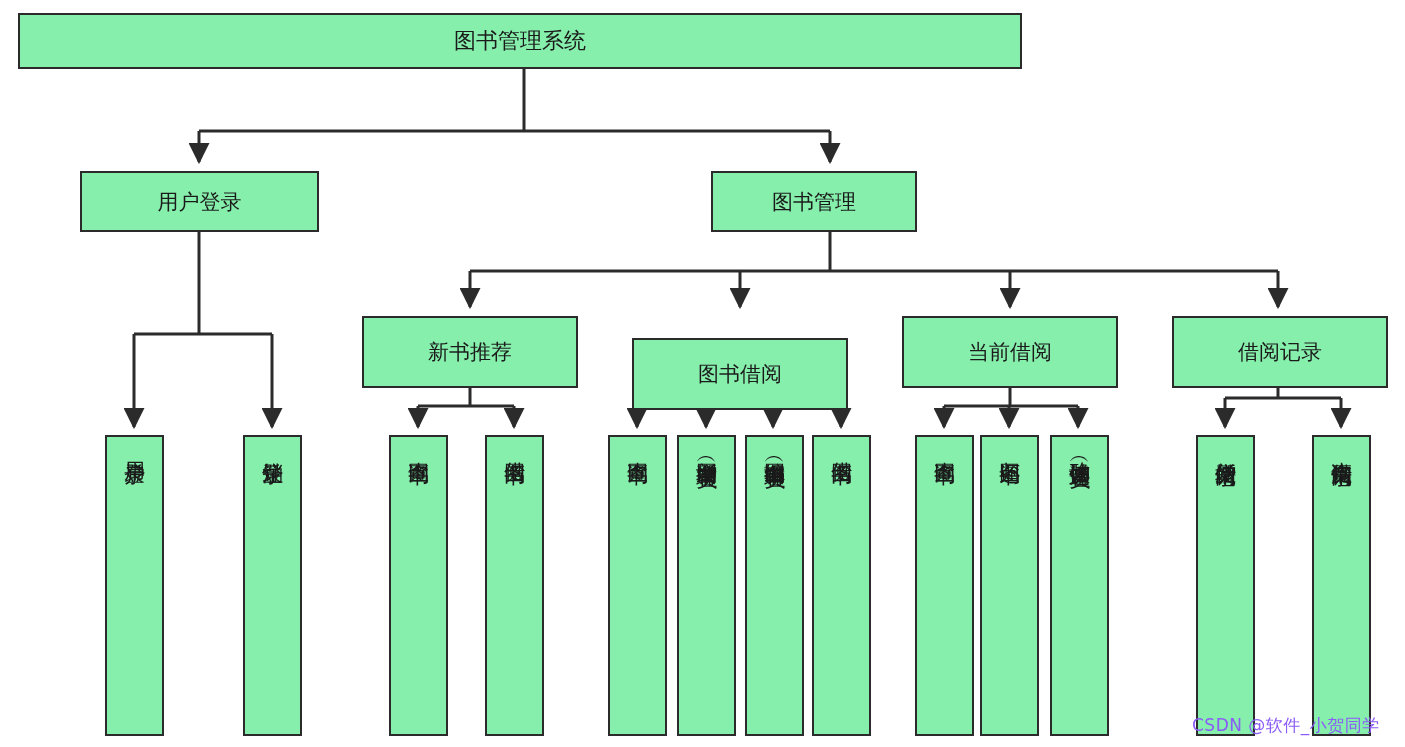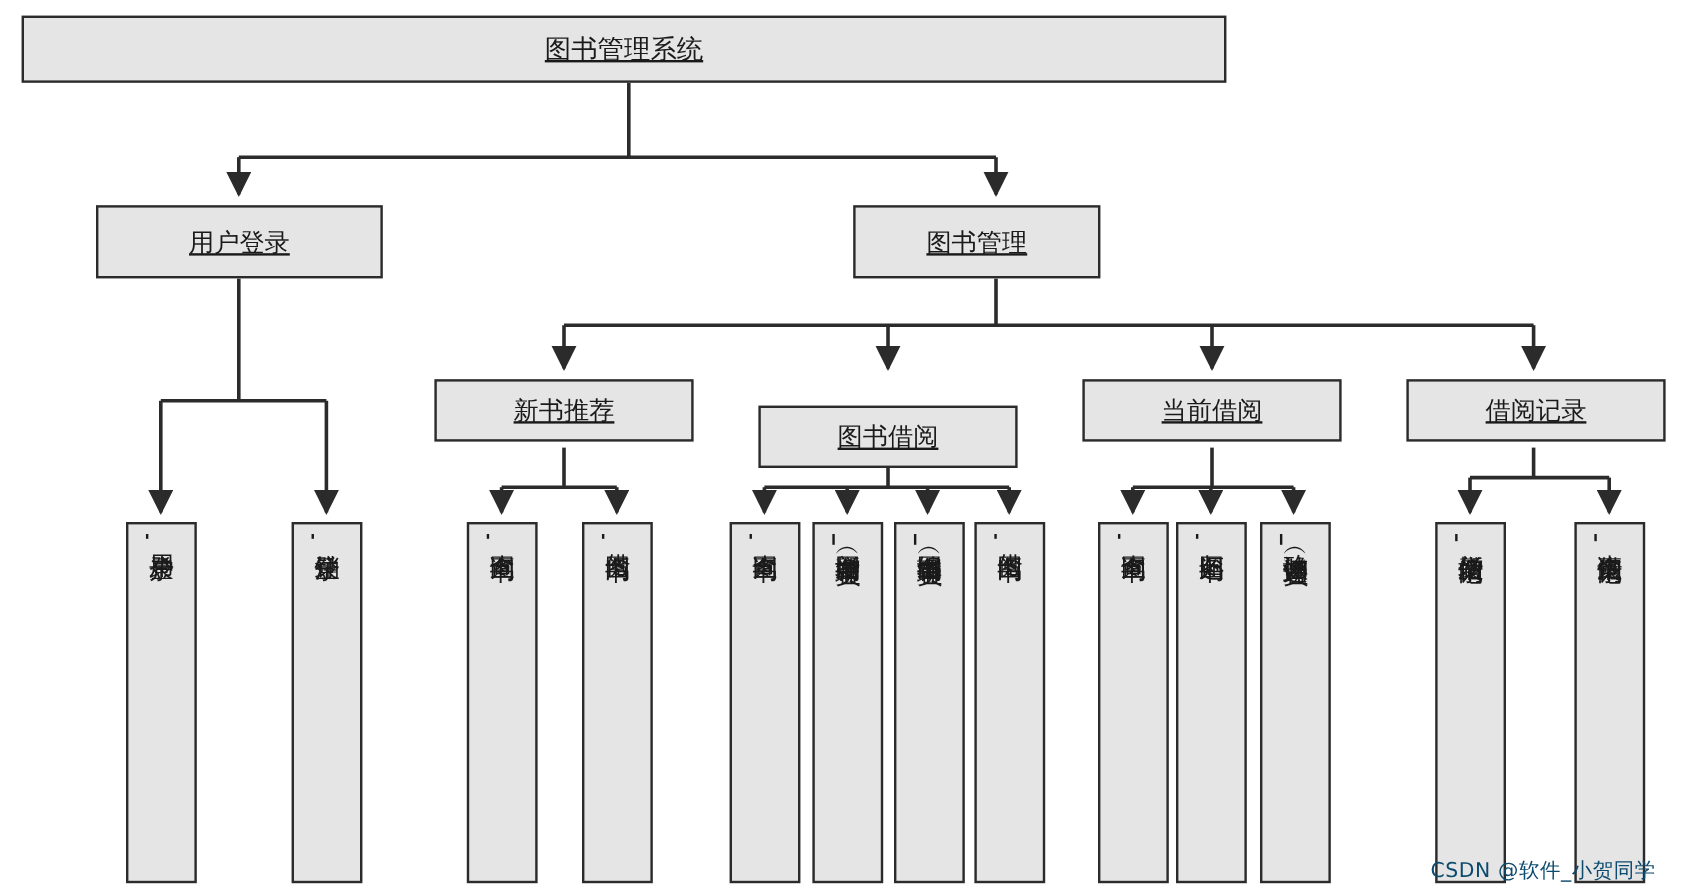--- a/index.html
+++ b/index.html
@@ -18,38 +18,37 @@
   svg.connectors{
     position:absolute;
     left:0;top:0;
     width:1405px;
     height:747px;
     pointer-events:none;
   }
   .node{
     position:absolute;
     box-sizing:border-box;
-    background:#e5e5e5;
+    background:#86efac;
     border:2px solid #2b2b2b;
     display:flex;
     align-items:center;
     justify-content:center;
     text-align:center;
-    text-decoration:underline;
   }
   .node.root{
     left:18px;  top:13px;  width:1004px; height:56px;
     font-size:22px;
   }
   .node.lvl2{
     height:61px;
     font-size:21px;
   }
   .node.lvl3{
-    height:52px;
+    height:72px;
     font-size:21px;
   }
   .node.leaf{
     width:59px;
     height:301px;
     font-size:21px;
     padding:8px 0;
     align-items:flex-start;
   }
   .vtext{
@@ -57,21 +56,21 @@
     text-orientation:upright;
     line-height:1.06;
     letter-spacing:1px;
     white-space:nowrap;
   }
   .watermark{
     position:absolute;
     left:1192px;
     top:714px;
     font-size:17px;
-    color:#0c4a6e;
+    color:#8b5cf6;
     white-space:nowrap;
     letter-spacing:0.5px;
   }
 </style>
 </head>
 <body>
 
 <div id="canvas">
 
   <svg class="connectors" viewBox="0 0 1405 747" xmlns="http://www.w3.org/2000/svg">

